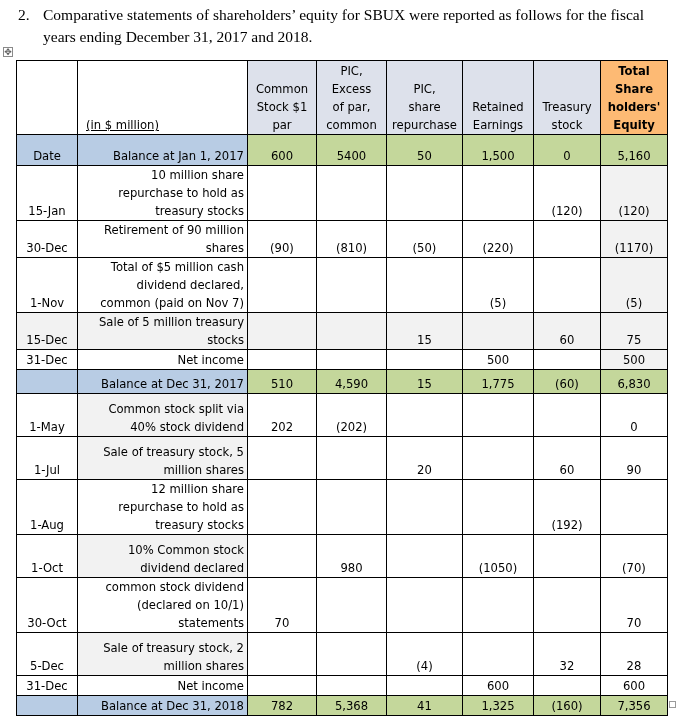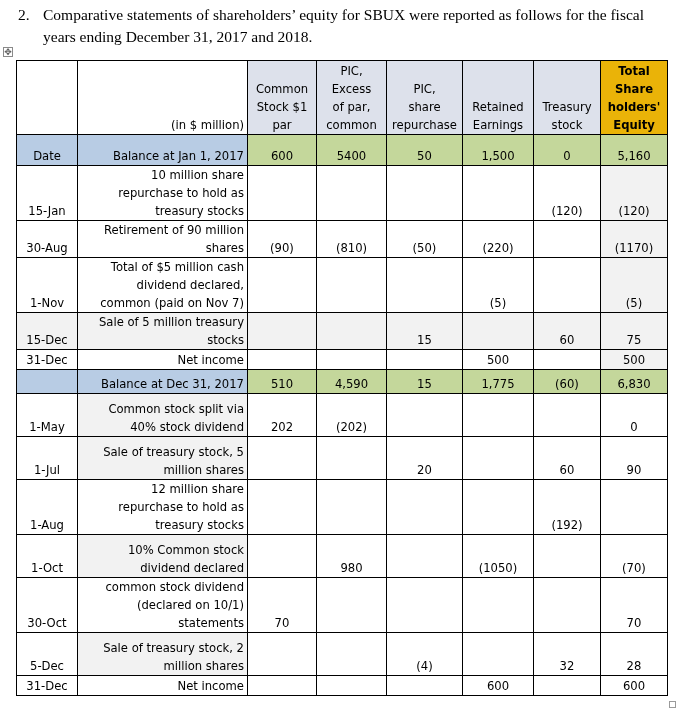--- a/index.html
+++ b/index.html
@@ -29,25 +29,25 @@
   }
   table.equity td, table.equity th {
     border: 1.4px solid #000; padding: 0 3px; vertical-align: bottom;
     line-height: 18px; font-weight: normal; overflow: hidden;
   }
   .c-date { text-align: center; }
   .c-desc { text-align: right; padding-left: 8px !important; }
   .c-num { text-align: center; }
   th.c-num { text-align: center; margin-left: 26px; }
   .h-lav { background: #dde1eb; }
-  .h-blue { background: #eab308; font-weight: bold !important; }
+  .h-blue { background: #fdba74; font-weight: bold !important; }
   .bal-label { background: #b8cce4; font-weight: bold; }
   .bal-num { background: #c4d79b; font-weight: bold; }
   .gray { background: #f2f2f2; }
-  .desc-header { text-align: right; }
+  .desc-header { text-align: left; text-decoration: underline; }
 </style>
 </head>
 <body>
 
 <div class="question">
   <span class="num">2.</span>
   <span class="txt">Comparative statements of shareholders’ equity for SBUX were reported as follows for the fiscal years ending December 31, 2017 and 2018.</span>
 </div>
 
 <div class="move-handle">✥</div>
@@ -121,21 +121,21 @@
         </td>
       <td class="c-num"></td>
       <td class="c-num"></td>
       <td class="c-num"></td>
       <td class="c-num"></td>
       <td class="c-num">(120)</td>
       <td class="c-num gray">(120)</td>
     </tr>
 
     <tr style="height:37px">
-      <td class="c-date">30-Aug</td>
+      <td class="c-date">30-Dec</td>
       <td class="c-desc">
           <div>Retirement of 90 million</div>
           <div>shares</div>
         </td>
       <td class="c-num">(90)</td>
       <td class="c-num">(810)</td>
       <td class="c-num">(50)</td>
       <td class="c-num">(220)</td>
       <td class="c-num"></td>
       <td class="c-num gray">(1170)</td>
@@ -282,16 +282,26 @@
       <td class="c-date">31-Dec</td>
       <td class="c-desc">Net income</td>
       <td class="c-num"></td>
       <td class="c-num"></td>
       <td class="c-num"></td>
       <td class="c-num">600</td>
       <td class="c-num"></td>
       <td class="c-num">600</td>
     </tr>
 
+    <tr style="height:20px">
+      <td class="c-date bal-label"></td>
+      <td class="c-desc bal-label" style="padding-left:14px !important">Balance at Dec 31, 2018</td>
+      <td class="c-num bal-num">782</td>
+      <td class="c-num bal-num">5,368</td>
+      <td class="c-num bal-num">41</td>
+      <td class="c-num bal-num">1,325</td>
+      <td class="c-num bal-num">(160)</td>
+      <td class="c-num bal-num">7,356</td>
+    </tr>
   </tbody>
 </table>
 
 <div class="resize-handle"></div>
 
 </body></html>

